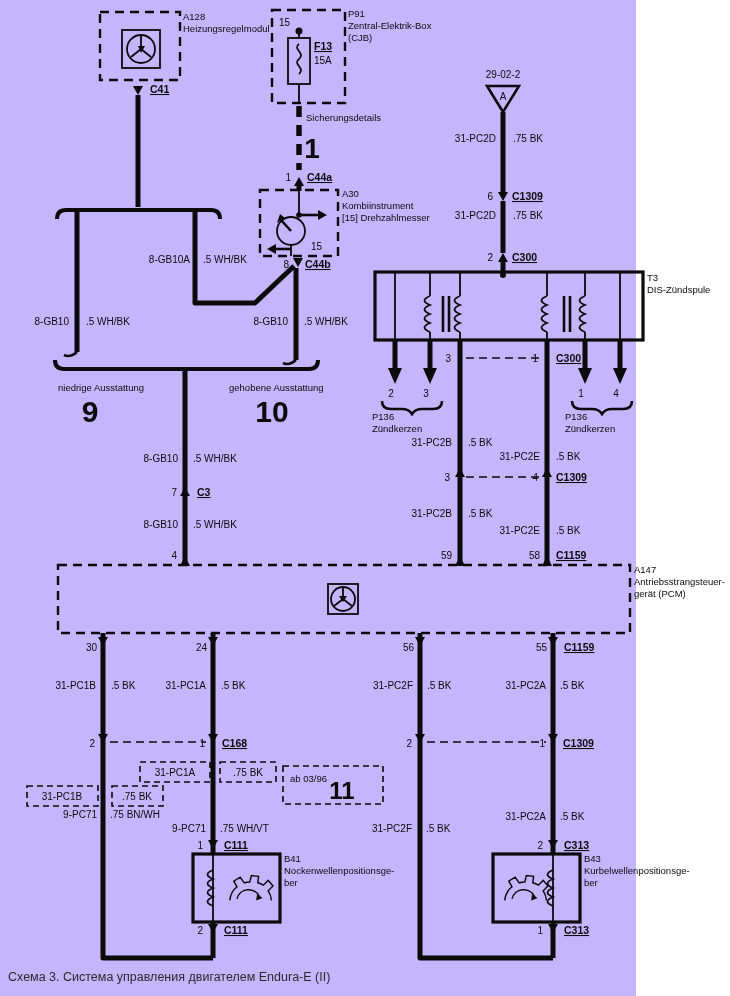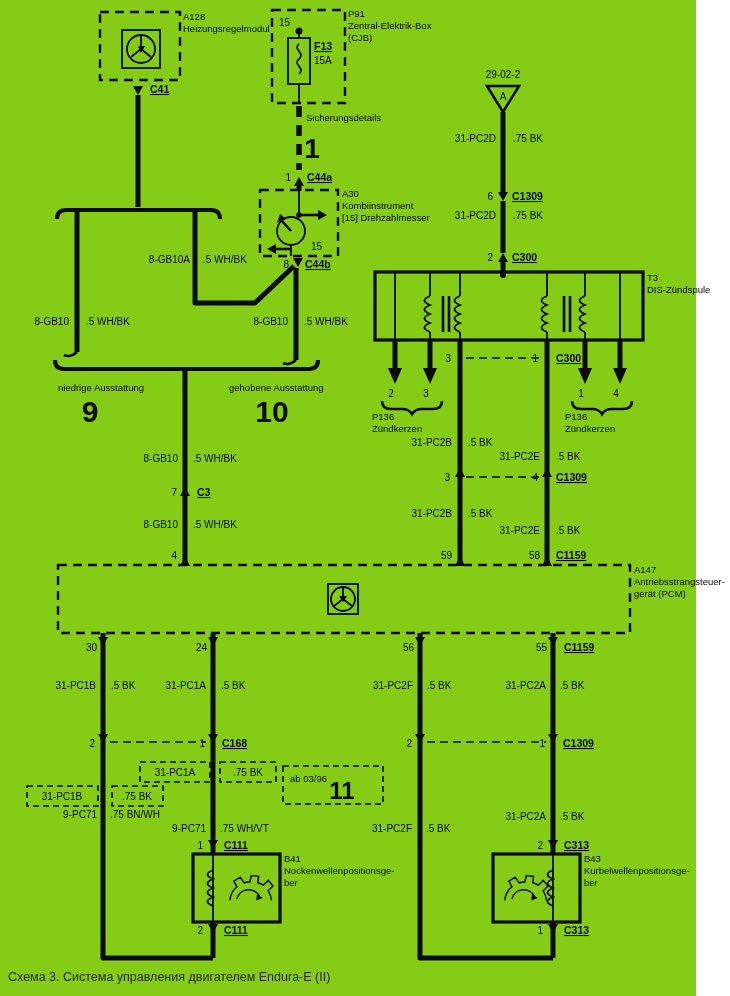--- a/index.html
+++ b/index.html
@@ -1,16 +1,16 @@
 <!DOCTYPE html>
 <html><head>
 <meta charset="utf-8">
 <style>
   html,body{margin:0;padding:0;background:#ffffff;}
-  .page{width:696px;height:996px;position:relative;background:#84cc16;text-decoration:underline;}
+  .page{width:636px;height:996px;position:relative;background:#c4b5fd;text-decoration:underline;}
   svg{display:block;}
   svg text{font-family:"Liberation Sans",sans-serif;fill:#0b0b0b;}
   .t10{font-size:10px;}
   .t9{font-size:9.5px;}
   .conn{font-size:10.5px;font-weight:bold;text-decoration:underline;}
   .big{font-size:30px;font-weight:bold;}
   .big28{font-size:28px;font-weight:bold;}
   .big24{font-size:24px;font-weight:bold;}
   .cap{font-size:12.5px;fill:#2b2b2b;}
   .wire{stroke:#0b0b0b;stroke-width:5;fill:none;stroke-linejoin:round;}

